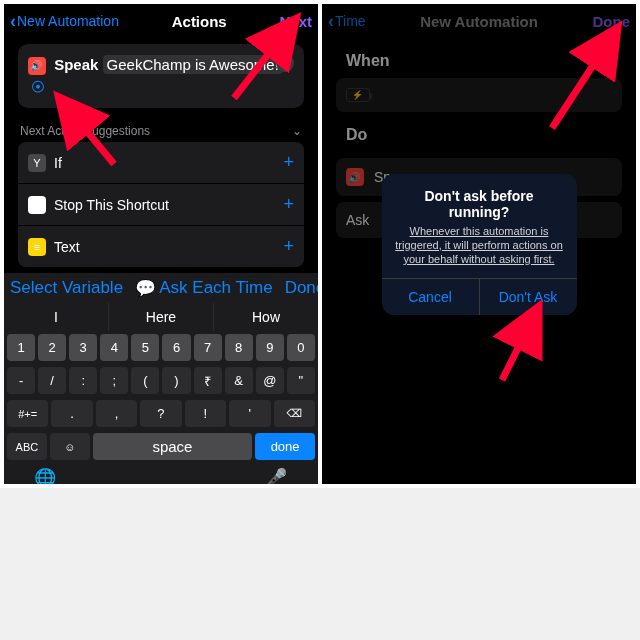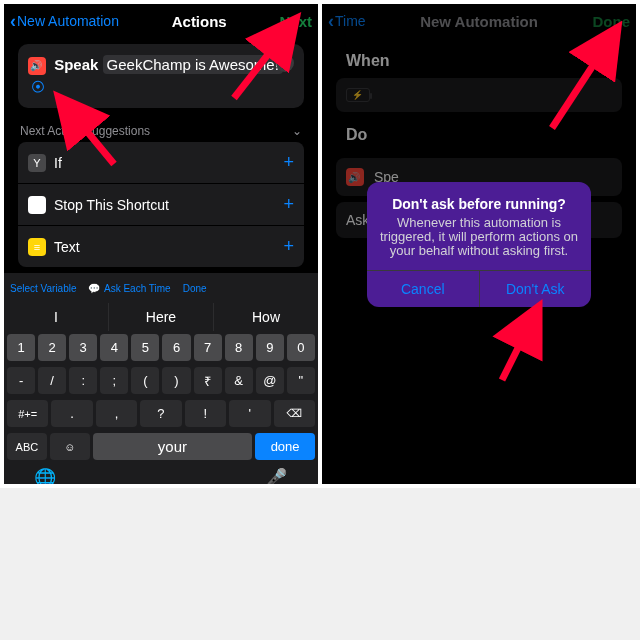--- a/index.html
+++ b/index.html
@@ -4,21 +4,21 @@
 <style>
   * { margin: 0; padding: 0; box-sizing: border-box; }
   body { background: #f0f0f0; font-family: -apple-system, Helvetica, Arial, sans-serif; width: 640px; height: 640px; overflow: hidden; }
   .wrap { display: flex; gap: 4px; padding: 4px; background: #fff; }
   .phone { width: 316px; height: 480px; background: #000; position: relative; overflow: hidden; font-size: 13px; color: #fff; }
 
   .nav { display: flex; align-items: center; justify-content: space-between; height: 34px; padding: 0 6px; }
   .nav .back { color: #0a84ff; font-size: 14px; display: flex; align-items: center; gap: 1px; }
   .nav .back .chev { font-size: 18px; font-weight: 600; }
   .nav .title { color: #fff; font-size: 15px; font-weight: 600; }
-  .nav .btn { color: #15803d; font-size: 15px; font-weight: 600; }
+  .nav .btn { color: #8b5cf6; font-size: 15px; font-weight: 600; }
 
   .card { background: #1c1c1e; border-radius: 10px; margin: 6px 14px; padding: 10px 10px; position: relative; }
   .speak-icon { width: 18px; height: 18px; background: #ff453a; border-radius: 4px; display: inline-flex; align-items: center; justify-content: center; font-size: 10px; color: #fff; vertical-align: middle; margin-right: 4px; }
   .speak-body { font-size: 15px; line-height: 22px; }
   .speak-body b { font-weight: 700; }
   .speak-body .txt { background: rgba(120,120,128,.24); padding: 1px 4px; border-radius: 4px; }
   .reveal { color: #0a84ff; font-size: 14px; margin-left: 3px; }
   .clear-x { position: absolute; right: 10px; top: 10px; width: 18px; height: 18px; border-radius: 9px; background: #3a3a3c; display: flex; align-items: center; justify-content: center; font-size: 12px; color: #8e8e93; }
 
   .section-head { color: #8e8e93; font-size: 12px; padding: 10px 16px 4px; display: flex; justify-content: space-between; align-items: center; }
@@ -26,21 +26,21 @@
   .sug-row { display: flex; align-items: center; justify-content: space-between; padding: 10px 10px; border-bottom: 1px solid #000; }
   .sug-row:last-child { border-bottom: 0; }
   .sug-left { display: flex; align-items: center; gap: 8px; font-size: 14px; }
   .ic { width: 18px; height: 18px; border-radius: 4px; display: flex; align-items: center; justify-content: center; font-size: 11px; }
   .ic-if { background: #48484a; }
   .ic-stop { background: #fff; }
   .ic-text { background: #ffd60a; }
   .plus { color: #0a84ff; font-size: 18px; }
 
   .kb-bar { background: #1c1c1e; display: flex; align-items: center; padding: 0 6px; height: 30px; gap: 12px; }
-  .kb-bar span { color: #0a84ff; font-size: 10px; white-space: nowrap; }
+  .kb-bar span { color: #0a84ff; font-size: 17px; white-space: nowrap; }
   .kb-bar .bubble { display: inline-flex; align-items: center; gap: 3px; }
 
   .kb { background: #1c1c1e; }
   .pred { display: flex; }
   .pred span { flex:1; text-align:center; font-size:14px; color:#fff; padding:6px 0; border-right:1px solid #2c2c2e; }
   .pred span:last-child { border-right:0; }
   .krow { display:flex; gap:3px; padding:3px 3px; }
   .key { flex:1; background:#4a4a4c; border-radius:4px; height:27px; display:flex; align-items:center; justify-content:center; font-size:15px; color:#fff; }
   .key.dark { background:#2c2c2e; }
   .key.num { font-size:13px; }
@@ -52,24 +52,24 @@
   
   .section-label { color:#fff; font-size:16px; font-weight:700; padding:14px 24px 8px; }
   .when-row { background:#1c1c1e; margin:0 14px; border-radius:8px; padding:10px; display:flex; align-items:center; gap:8px; font-size:12px; color:#fff; }
   .batt { width:24px; height:14px; border:1px solid #3a3a3c; border-radius:3px; position:relative; display:flex; align-items:center; justify-content:center; font-size:9px; color:#30d158; }
   .batt::after { content:""; position:absolute; right:-3px; top:4px; width:2px; height:6px; background:#3a3a3c; border-radius:1px; }
 
   .do-sp { background:#1c1c1e; margin:6px 14px; border-radius:8px; padding:10px; display:flex; align-items:center; gap:6px; font-size:14px; }
   .ask-row { background:#1c1c1e; margin:6px 14px; border-radius:8px; padding:10px; font-size:14px; color:#fff; }
 
   .overlay { position:absolute; inset:0; background:rgba(0,0,0,.45); display:flex; align-items:center; justify-content:center; }
-  .alert { width: 224px; background:#4c1d95; border-radius:12px; overflow:hidden; }
+  .alert { width: 195px; background:#0f172a; border-radius:12px; overflow:hidden; }
   .alert-body { padding:14px 12px 12px; text-align:center; }
   .alert-title { font-size:14px; font-weight:600; color:#fff; margin-bottom:4px; }
-  .alert-msg { font-size:13px; color:#d1d1d6; line-height:14px; }
+  .alert-msg { font-size:11px; color:#d1d1d6; line-height:14px;text-decoration:underline; }
   .alert-btns { display:flex; border-top:1px solid #3a3a3c; }
   .alert-btns div { flex:1; text-align:center; padding:10px 2px; color:#0a84ff; font-size:14px; }
   .alert-btns div:first-child { border-right:1px solid #3a3a3c; }
 
   
   .arrow { position:absolute; pointer-events:none; }
   .arrow svg { overflow:visible; }
 </style>
 </head>
 <body>
@@ -168,21 +168,21 @@
         <div class="key dark num">.</div>
           <div class="key dark num">,</div>
           <div class="key dark num">?</div>
           <div class="key dark num">!</div>
           <div class="key dark num">'</div>
         <div class="key dark abc">⌫</div>
       </div>
       <div class="krow">
         <div class="key dark abc">ABC</div>
         <div class="key dark abc">☺</div>
-        <div class="key space">your</div>
+        <div class="key space">space</div>
         <div class="key done">done</div>
       </div>
       <div class="kb-foot">
         <span>🌐</span>
         <span>🎤</span>
       </div>
     </div>
 
     <div class="arrow" style="left:220px; top:24px;">
       <svg width="70" height="80">

